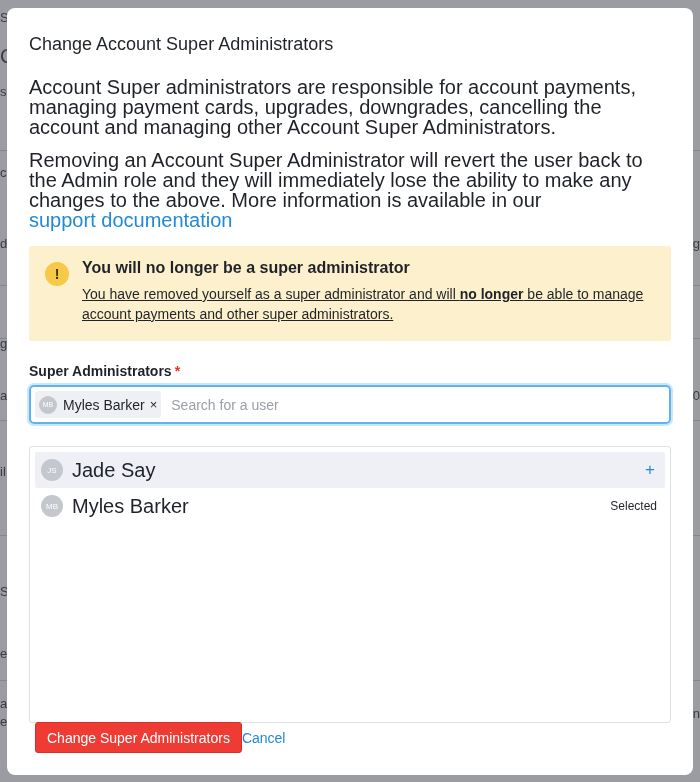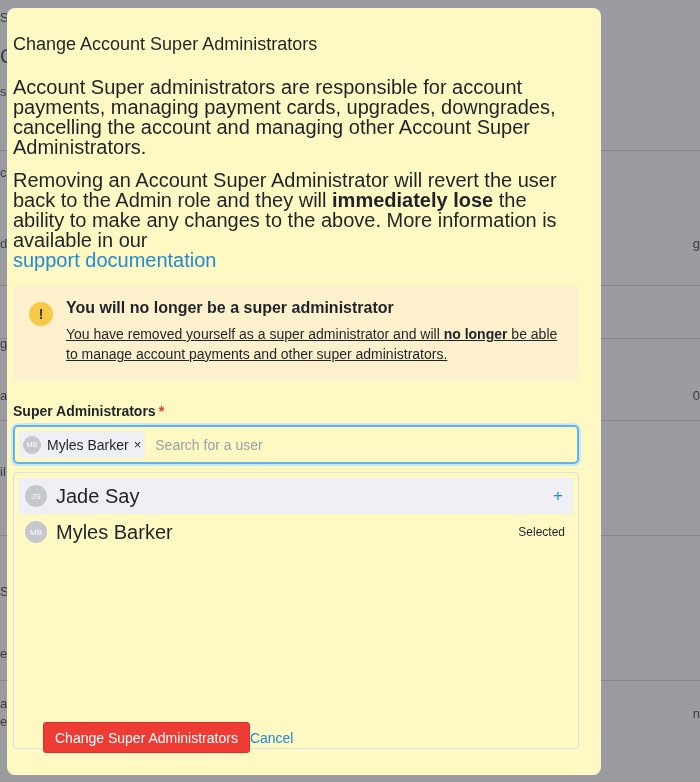--- a/index.html
+++ b/index.html
@@ -16,39 +16,39 @@
     background: #9a9ca2;
   }
   .bd-line { position: absolute; left: 0; right: 0; height: 1px; background: #84868c; }
   .bd-char { position: absolute; font-size: 13px; color: #3a3c42; }
   .bd-char.left { left: 0; }
   .bd-char.right { right: 0; }
 
   .modal {
     position: absolute;
     left: 7px; top: 8px;
-    width: 594px; height: 767px;
-    background: #fef9c3;
+    width: 686px; height: 767px;
+    background: #ffffff;
     border-radius: 8px;
-    padding: 24px 22px 0 6px;
+    padding: 24px 22px 0 22px;
   }
   .modal-title {
     font-size: 18px;
     font-weight: normal;
     color: #1f2329;
     margin-top: 2px;
     margin-bottom: 22px;
   }
   .para {
     font-size: 20px;
     line-height: 20px;
     color: #1f2329;
     margin-bottom: 13px;
   }
-  .para b { font-weight: bold; }
+  .para b { font-weight: normal; }
   .link { color: #1f8ad6; text-decoration: none; cursor: pointer; }
 
   .warning {
     background: #fdf0cc;
     margin-top: 16px;
     padding: 12px 16px 16px 16px;
     display: flex;
     border-radius: 2px;
     min-height: 95px;
   }
@@ -102,42 +102,42 @@
   .chip-name { font-size: 14px; color: #1f2329; margin-left: 6px; }
   .chip-x { font-size: 13px; color: #1f2329; margin-left: 5px; cursor: pointer; }
   .search-input {
     border: none; outline: none; flex: 1;
     font-family: "Liberation Sans", sans-serif;
     font-size: 14px; color: #1f2329; background: transparent;
   }
   .search-input::placeholder { color: #9aa0a8; }
 
   .results {
-    margin-top: 8px;
+    margin-top: 22px;
     height: 277px;
     border: 1px solid #dde0e5;
     border-radius: 3px;
     padding: 5px 5px;
   }
   .result-row {
     height: 36px;
     display: flex; align-items: center;
     padding: 0 6px;
     border-radius: 2px;
     cursor: pointer;
   }
   .result-row.hover { background: #eef0f5; }
   .result-row .avatar { width: 22px; height: 22px; font-size: 8px; }
   .result-name { font-size: 20px; color: #1f2329; margin-left: 9px; flex: 1; }
   .add-icon { color: #1f8ad6; font-size: 17px; margin-right: 4px; }
   .selected-label { font-size: 12px; color: #1f2329; margin-right: 2px; }
 
   .footer {
     position: absolute;
-    left: 36px; bottom: 22px;
+    left: 28px; bottom: 22px;
     display: flex; align-items: center;
   }
   .btn-primary {
     background: #ee3b33;
     color: #ffffff;
     border: 1px solid #d7302a;
     border-radius: 3px;
     height: 31px;
     padding: 0 11px;
     font-family: "Liberation Sans", sans-serif;

